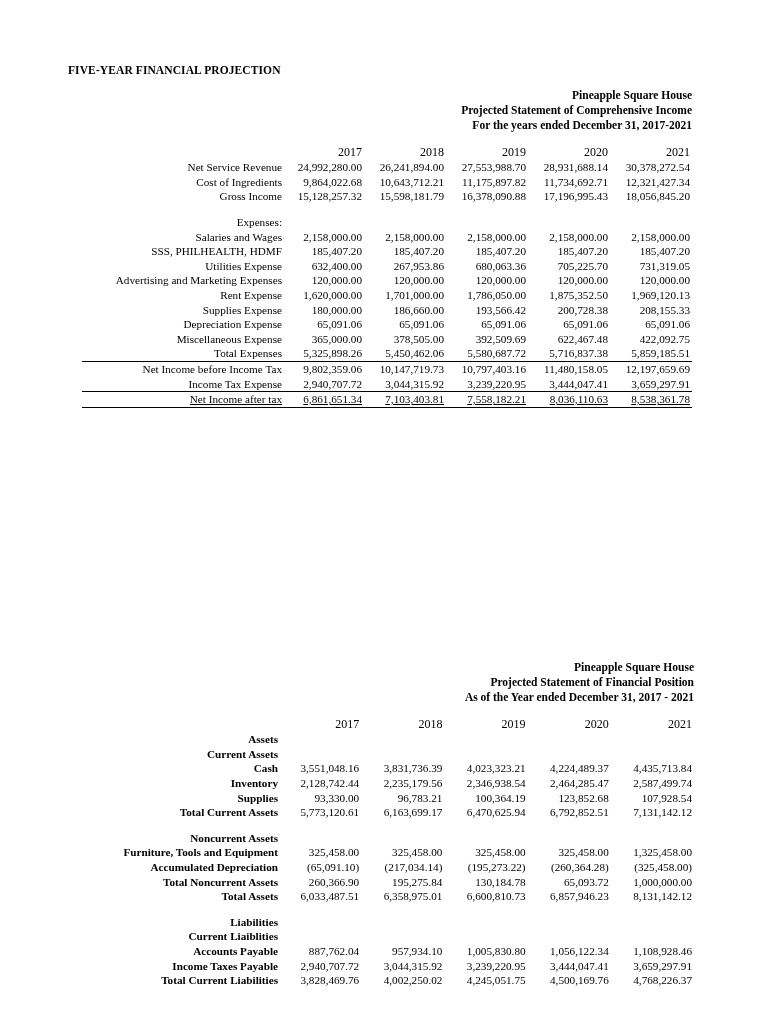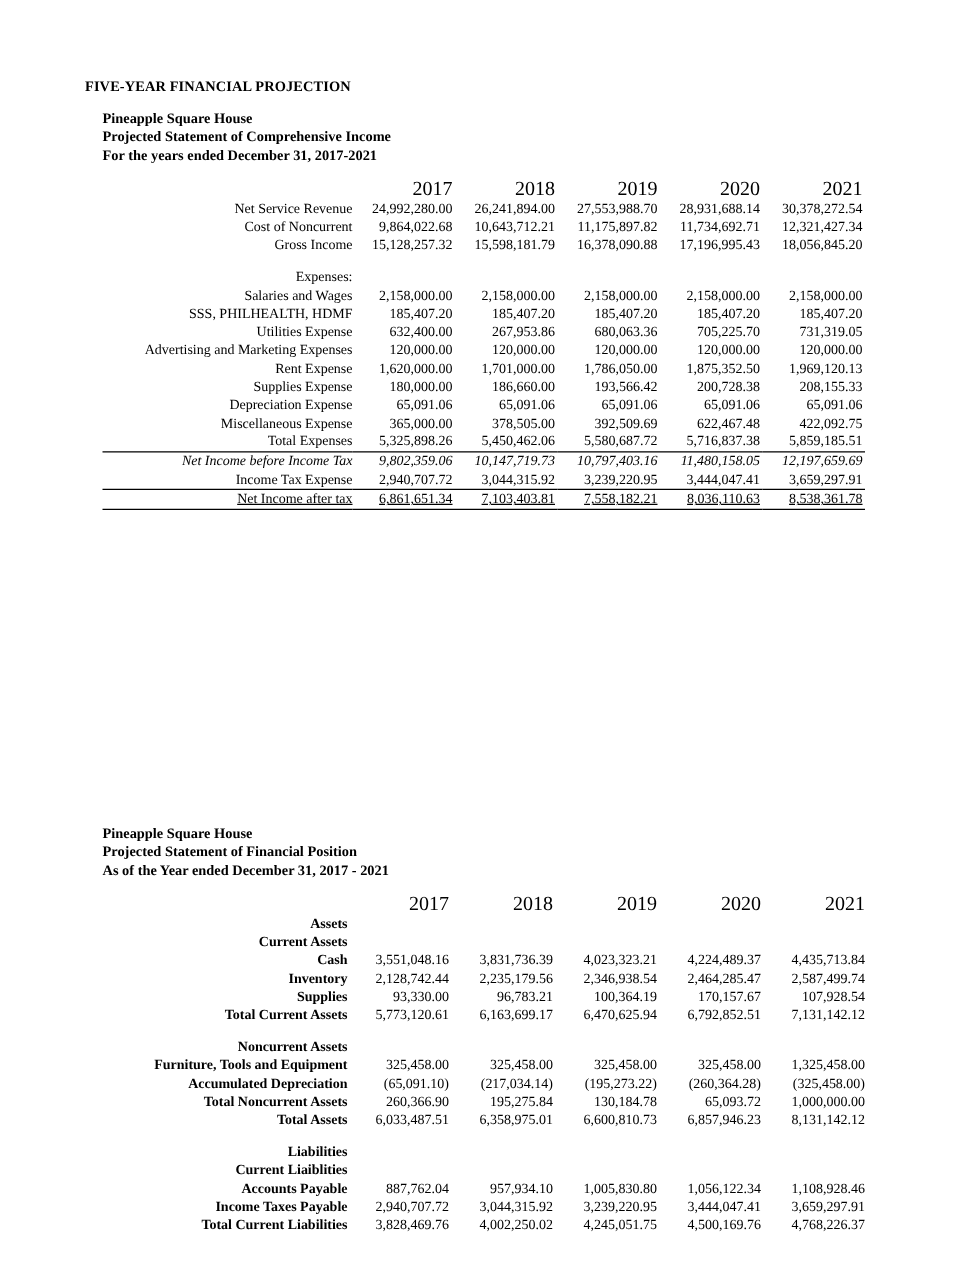--- a/index.html
+++ b/index.html
@@ -37,21 +37,21 @@
   
   .statement {
     position: absolute;
     left: 82px;
     width: 610px;
   }
   #statement-income { top: 88px; }
   #statement-position { top: 660px; }
 
   .stmt-title {
-    text-align: left;
+    text-align: right;
     font-weight: bold;
     font-size: 11.5px;
     line-height: 15.2px;
     margin: 0;
   }
   .stmt-title .line { display: block; }
 
   table.fin {
     border-collapse: collapse;
     width: 100%;
@@ -62,30 +62,30 @@
     padding: 0;
     font-weight: normal;
     vertical-align: bottom;
     line-height: 14.6px;
     white-space: nowrap;
   }
   table.fin .c-label { width: 200px; text-align: right; padding-left: 2px; }
   table.fin .c-num   { text-align: right; padding-right: 2px; }
 
   
-  tr.years td { font-size: 16px; padding-bottom: 1px; }
+  tr.years td { font-size: 12px; padding-bottom: 1px; }
 
   
   tr.spacer td { height: 11px; line-height: 11px; font-size: 0; }
 
   
   .bold td, td.bold { font-weight: bold; }
 
   
-  tr.rule-top td { border-top: 1.1px solid #000; font-style: italic; }
+  tr.rule-top td { border-top: 1.1px solid #000; }
   tr.rule-double td {
     border-top: 1.1px solid #000;
     border-bottom: 1.1px solid #000;
     text-decoration: underline;
   }
 
   
   #statement-position { left: 82px; width: 612px; }
   #statement-position table.fin .c-label { width: 196px; font-weight: bold; }
 </style>
@@ -130,21 +130,21 @@
         <tr>
           <td class="c-label">Net Service Revenue</td>
           <td class="c-num">24,992,280.00</td>
           <td class="c-num">26,241,894.00</td>
           <td class="c-num">27,553,988.70</td>
           <td class="c-num">28,931,688.14</td>
           <td class="c-num">30,378,272.54</td>
         </tr>
 
         <tr>
-          <td class="c-label">Cost of Noncurrent</td>
+          <td class="c-label">Cost of Ingredients</td>
           <td class="c-num">9,864,022.68</td>
           <td class="c-num">10,643,712.21</td>
           <td class="c-num">11,175,897.82</td>
           <td class="c-num">11,734,692.71</td>
           <td class="c-num">12,321,427.34</td>
         </tr>
 
         <tr>
           <td class="c-label">Gross Income</td>
           <td class="c-num">15,128,257.32</td>
@@ -343,21 +343,21 @@
           <td class="c-num">2,346,938.54</td>
           <td class="c-num">2,464,285.47</td>
           <td class="c-num">2,587,499.74</td>
         </tr>
 
         <tr>
           <td class="c-label">Supplies</td>
           <td class="c-num">93,330.00</td>
           <td class="c-num">96,783.21</td>
           <td class="c-num">100,364.19</td>
-          <td class="c-num">170,157.67</td>
+          <td class="c-num">123,852.68</td>
           <td class="c-num">107,928.54</td>
         </tr>
 
         <tr class="bold">
           <td class="c-label">Total Current Assets</td>
           <td class="c-num">5,773,120.61</td>
           <td class="c-num">6,163,699.17</td>
           <td class="c-num">6,470,625.94</td>
           <td class="c-num">6,792,852.51</td>
           <td class="c-num">7,131,142.12</td>

